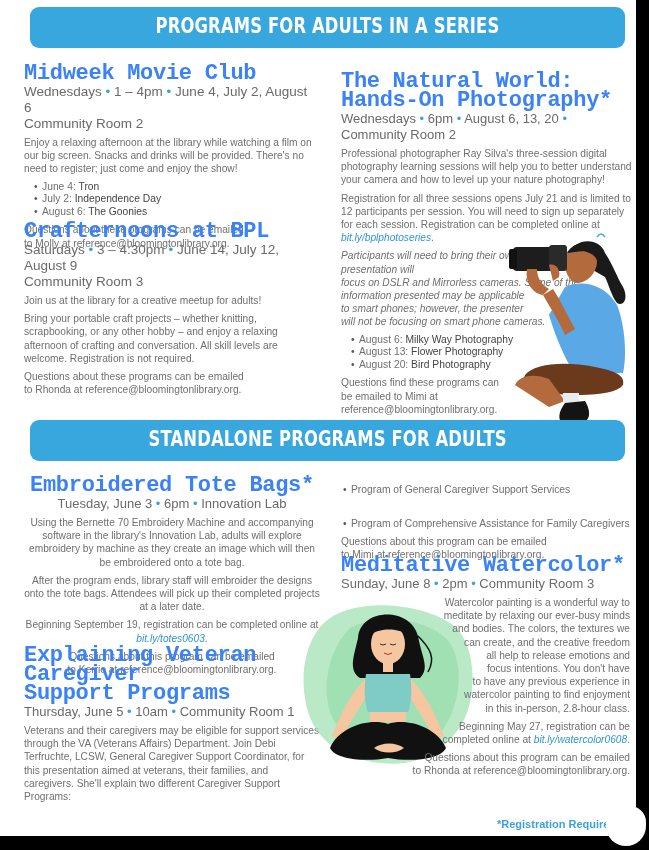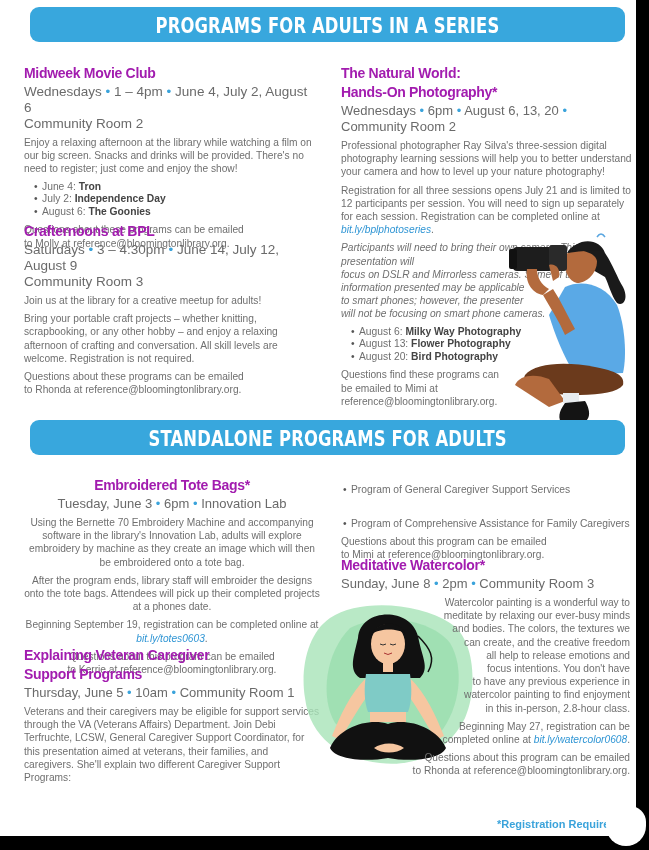--- a/index.html
+++ b/index.html
@@ -10,48 +10,48 @@
   }
   .page {
     position:absolute; left:0; top:0; width:636px; height:836px;
     background:#fff; overflow:hidden;
   }
   .curl {
     position:absolute; left:606px; top:806px; width:40px; height:40px;
     background:#fff; border-radius:0 40% 50% 50%;
   }
   .banner {
-    position:absolute; left:30px; width:595px; height:35px;
+    position:absolute; left:30px; width:595px; height:41px;
     background:#38a7dd; border-radius:9px;
     color:#fff; text-align:center;
     font-family:"DejaVu Sans", sans-serif; font-weight:bold;
     font-size:21px; line-height:39px; letter-spacing:0.2px;
     transform-origin:center; 
   }
   .banner span { display:inline-block; transform:scaleX(0.78); }
   .col { position:absolute; }
   h2 {
-    margin:0; color:#a21caf;
-    font-family:Liberation Sans, sans-serif; font-weight:bold;
-    font-size:14px; line-height:19px; letter-spacing:-0.3px;
+    margin:0; color:#3b82f6;
+    font-family:Liberation Mono, monospace; font-weight:bold;
+    font-size:22px; line-height:19px; letter-spacing:-0.3px;
   }
   .meta {
     color:#6a6a6a; font-size:13.5px; line-height:16px; margin:1px 0 4px 0;
   }
   .meta .dot { color:#3aa3db; }
   p {
     margin:0 0 5px 0; color:#6f6f6f;
     font-size:10.2px; line-height:13.2px;
   }
   p.it { font-style:italic; }
   a.link { color:#2f95d4; font-style:italic; text-decoration:none; }
   ul { margin:0 0 5px 0; padding:0 0 0 10px; list-style:none; }
   li { color:#6f6f6f; font-size:10.3px; line-height:12.6px; position:relative; padding-left:8px; }
   li::before { content:"•"; position:absolute; left:0; color:#555; }
-  li b { color:#444; font-weight:bold; }
+  li b { color:#444; font-weight:normal; }
   .right-text p { text-align:right; }
   .reg {
     position:absolute; left:497px; top:818px; color:#3aa3db;
     font-weight:bold; font-size:11px;
   }
   svg { position:absolute; }
 </style>
 </head>
 <body>
 
@@ -88,21 +88,21 @@
       <span>3 – 4:30pm</span>
       <span class="dot">•</span>
       <span>June 14, July 12, August 9</span><br>
       <span>Community Room 3</span>
     </div>
     <p>Join us at the library for a creative meetup for adults!</p>
     <p>Bring your portable craft projects – whether knitting, scrapbooking, or any other hobby – and enjoy a relaxing afternoon of crafting and conversation. All skill levels are welcome. Registration is not required.</p>
     <p><span>Questions about these programs can be emailed</span><br><span>to Rhonda at reference@bloomingtonlibrary.org.</span></p>
   </div>
 
-  <div class="col" style="left:341px; top:64px; width:292px;">
+  <div class="col" style="left:341px; top:72px; width:292px;">
     <h2><span>The Natural World:</span><br><span>Hands-On Photography*</span></h2>
     <div class="meta" style="font-size:13px;">
       <span>Wednesdays</span>
       <span class="dot">•</span>
       <span>6pm</span>
       <span class="dot">•</span>
       <span>August 6, 13, 20</span>
       <span class="dot">•</span>
       <span>Community Room 2</span>
     </div>
@@ -156,21 +156,21 @@
   <div class="col" style="left:24px; top:476px; width:296px;text-align:center;">
     <h2>Embroidered Tote Bags*</h2>
     <div class="meta" style="font-size:13px;">
       <span>Tuesday, June 3</span>
       <span class="dot">•</span>
       <span>6pm</span>
       <span class="dot">•</span>
       <span>Innovation Lab</span>
     </div>
     <p>Using the Bernette 70 Embroidery Machine and accompanying software in the library's Innovation Lab, adults will explore embroidery by machine as they create an image which will then be embroidered onto a tote bag.</p>
-    <p>After the program ends, library staff will embroider the designs onto the tote bags. Attendees will pick up their completed projects at a phones date.</p>
+    <p>After the program ends, library staff will embroider the designs onto the tote bags. Attendees will pick up their completed projects at a later date.</p>
     <p><span>Beginning September 19, registration can be completed online at</span><br><a class="link">bit.ly/totes0603</a>.</p>
     <p><span>Questions about this program can be emailed</span><br><span>to Kerrie at reference@bloomingtonlibrary.org.</span></p>
   </div>
 
   <div class="col" style="left:24px; top:646px; width:296px;">
     <h2><span>Explaining Veteran Caregiver</span><br><span>Support Programs</span></h2>
     <div class="meta" style="font-size:13px;">
       <span>Thursday, June 5</span>
       <span class="dot">•</span>
       <span>10am</span>

